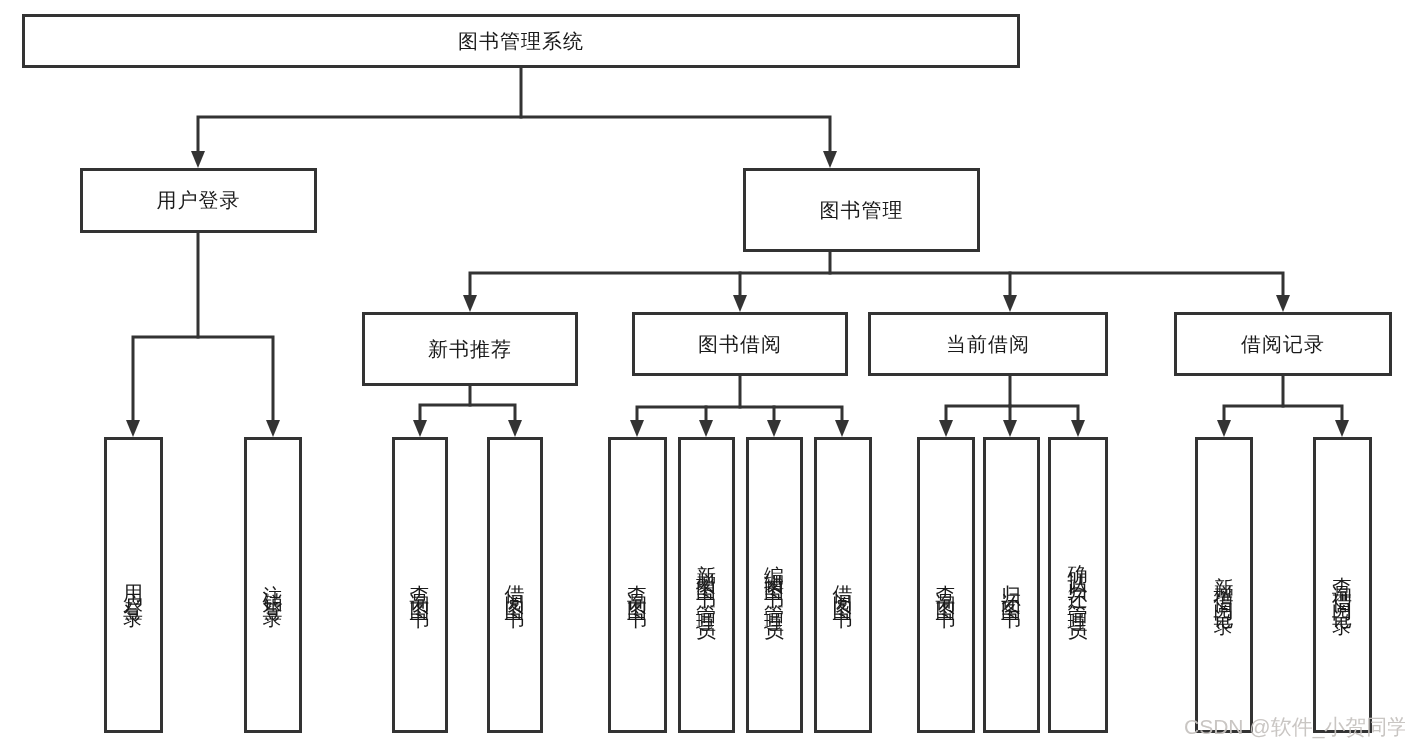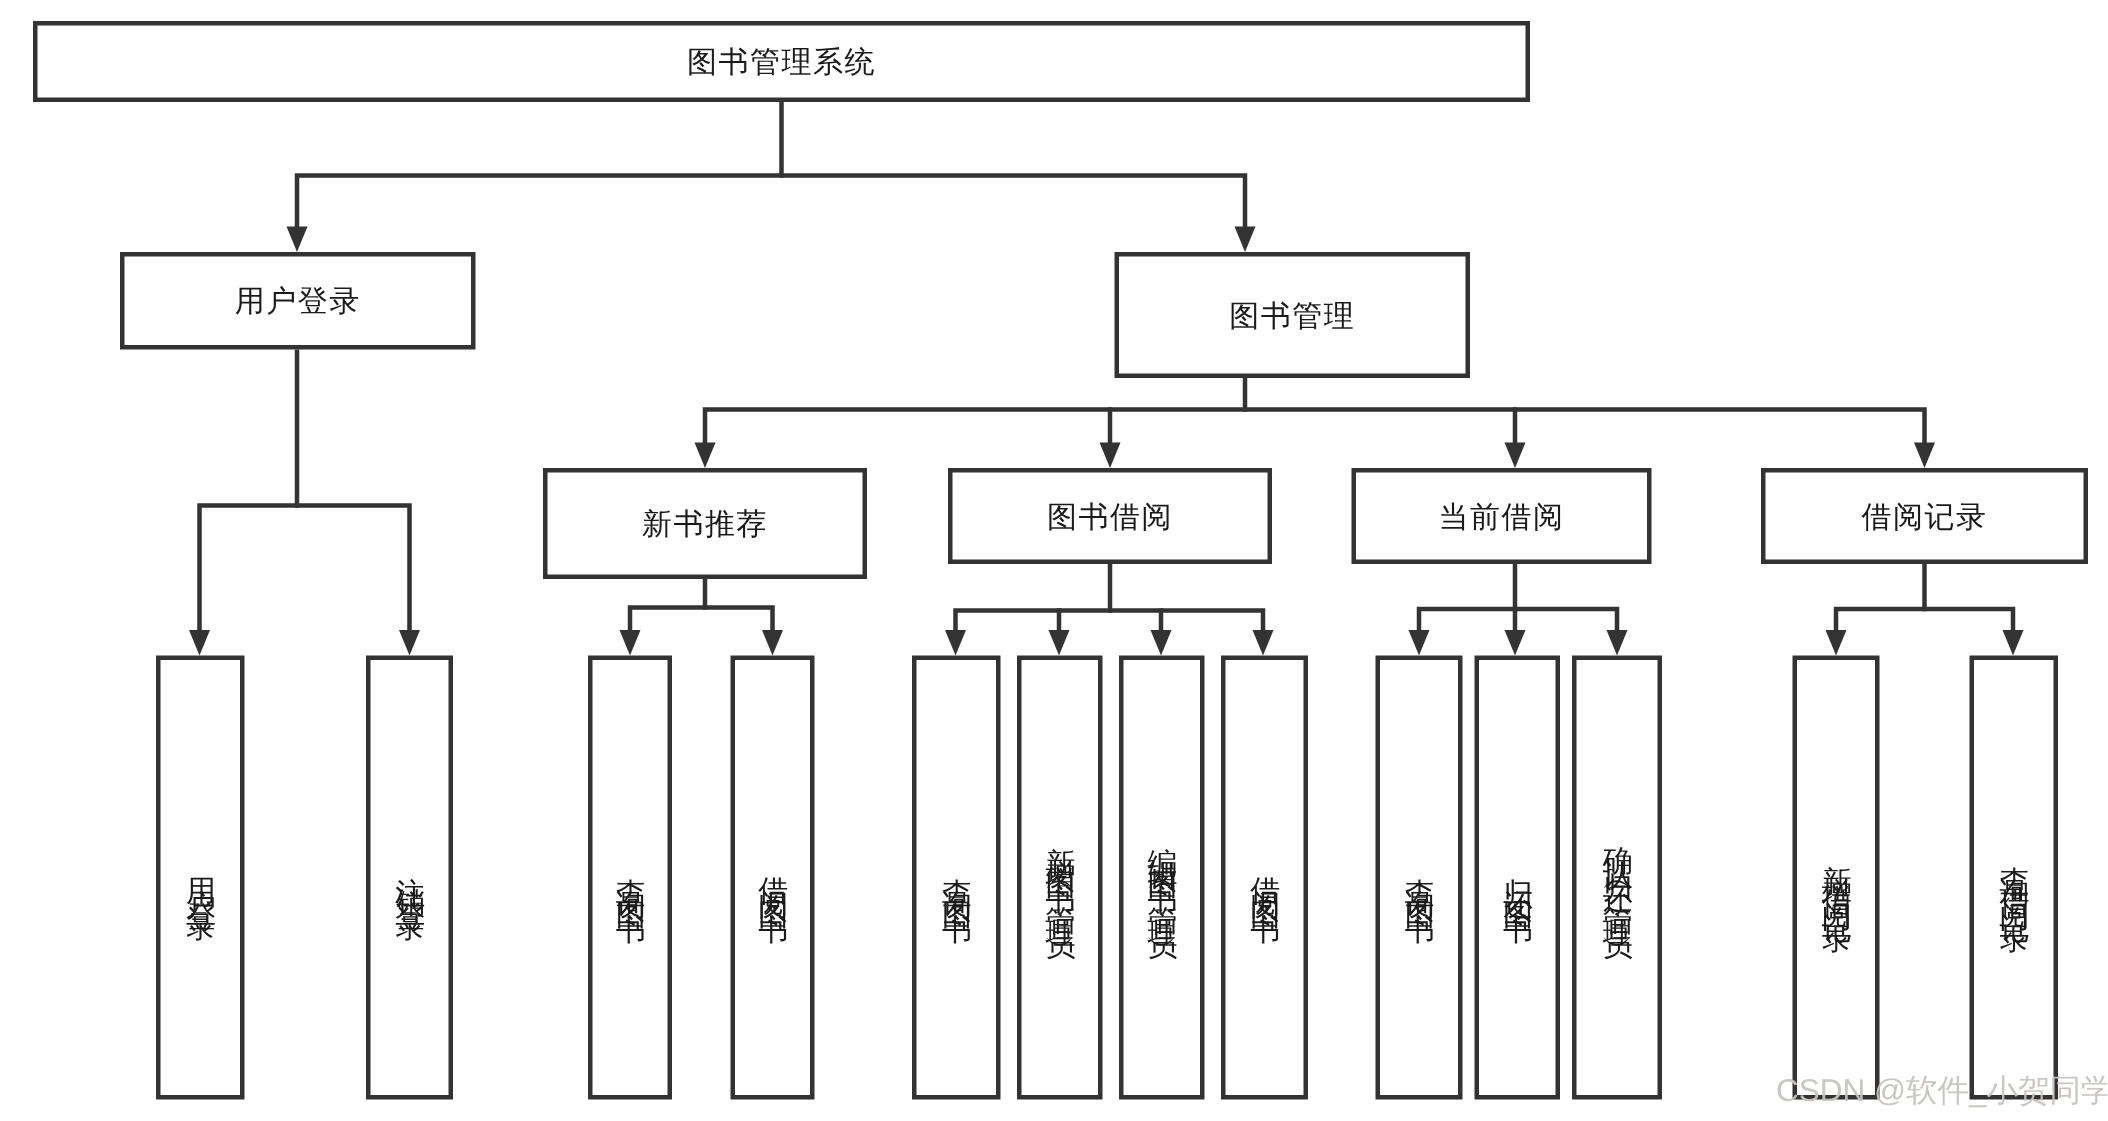--- a/index.html
+++ b/index.html
@@ -117,21 +117,21 @@
   <div class="node" style="left:711px; top:168px; width:237px; height:84px;margin-left:32px;">
     <span class="hlabel">图书管理</span>
   </div>
 
   <div class="node" style="left:362px; top:312px; width:216px; height:74px;">
     <span class="hlabel">新书推荐</span>
   </div>
   <div class="node" style="left:632px; top:312px; width:216px; height:64px;">
     <span class="hlabel">图书借阅</span>
   </div>
-  <div class="node" style="left:901px; top:312px; width:200px; height:64px;">
+  <div class="node" style="left:868px; top:312px; width:240px; height:64px;">
     <span class="hlabel">当前借阅</span>
   </div>
   <div class="node" style="left:1174px; top:312px; width:218px; height:64px;">
     <span class="hlabel">借阅记录</span>
   </div>
 
   <div class="node leaf" style="left:104px; top:437px; width:59px; height:296px;">
     <span class="vtext">用户登录</span>
   </div>
   <div class="node leaf" style="left:244px; top:437px; width:58px; height:296px;">

